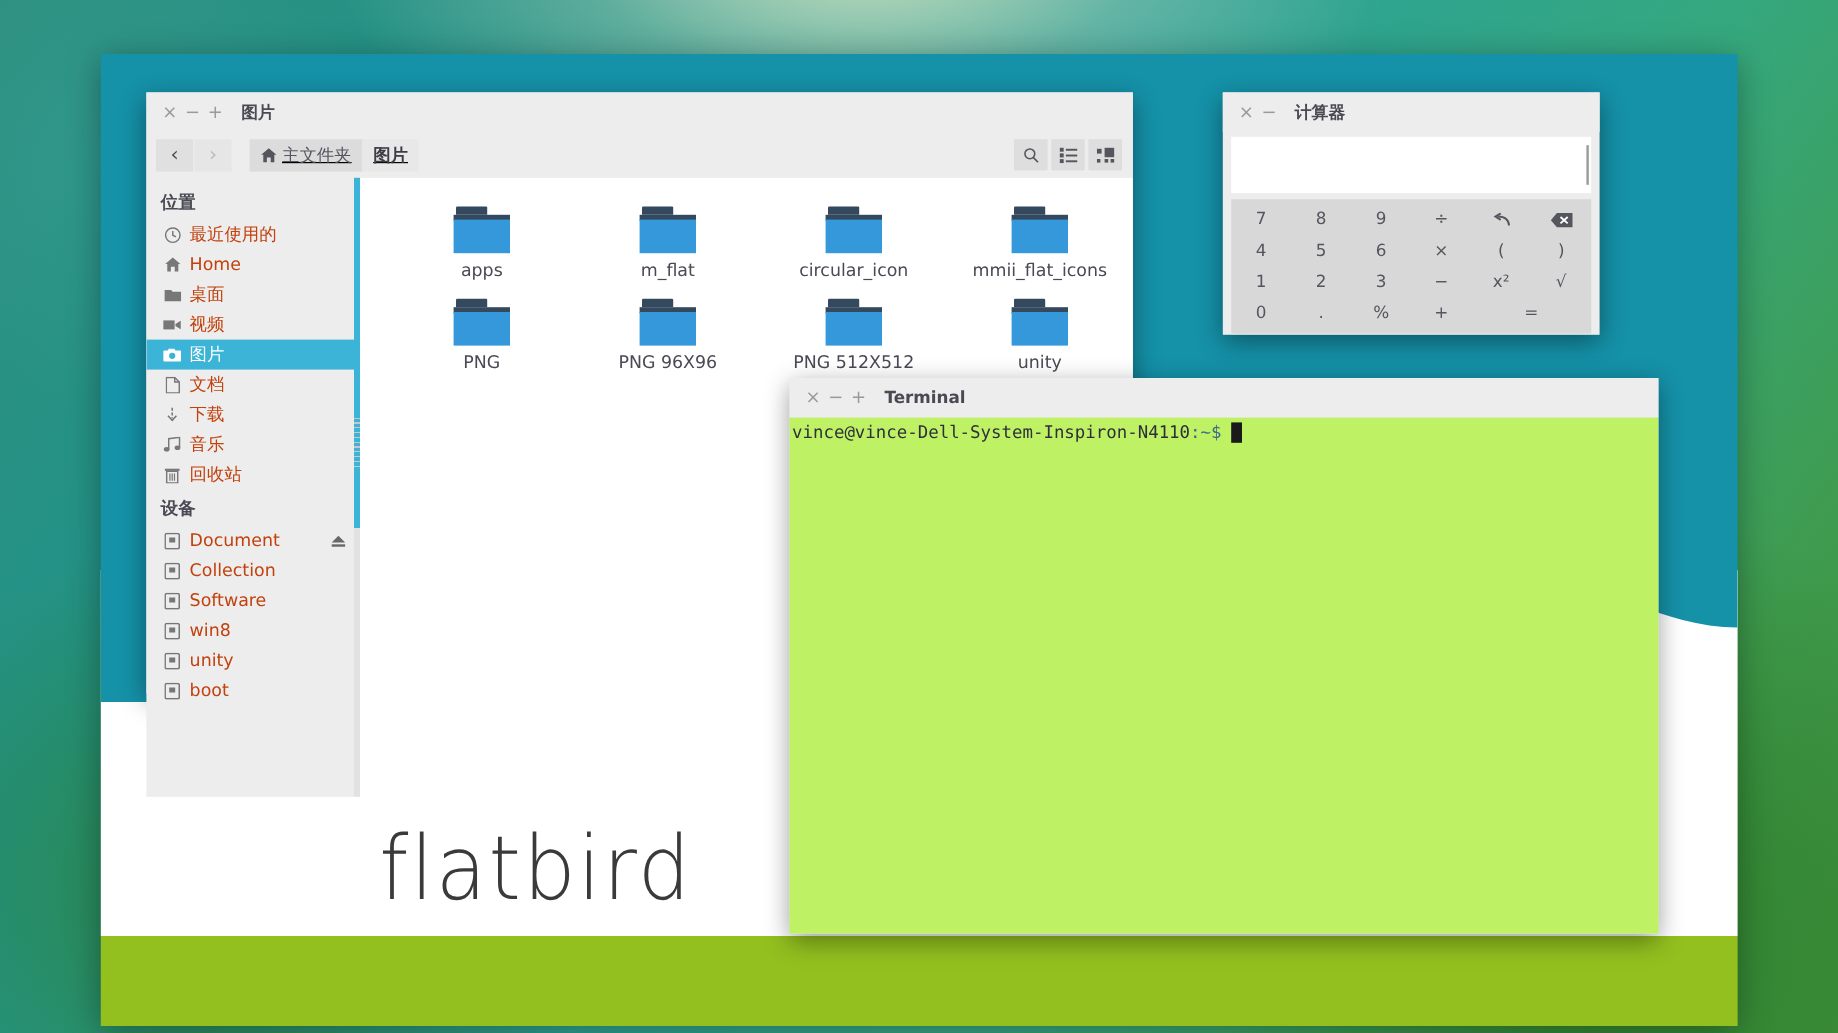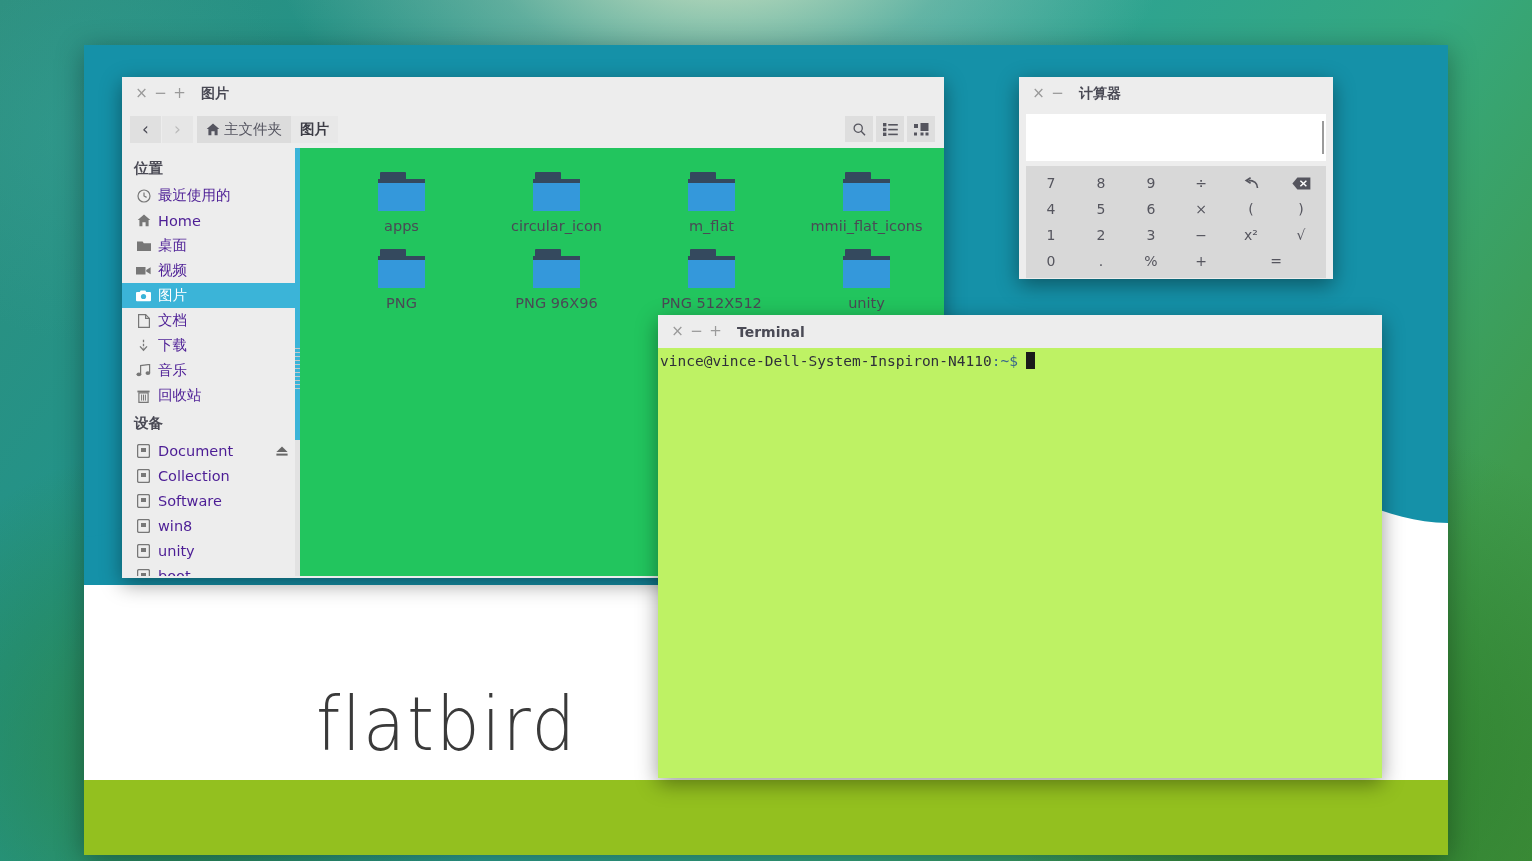--- a/index.html
+++ b/index.html
@@ -84,62 +84,62 @@
   #fm-toolbar {
     height: 38px; background: #ededed; display: flex; align-items: center;
     padding: 0 8px; position: relative;
   }
   .navbtn {
     width: 31px; height: 27px; background: #e0e0e0; display: flex;
     align-items: center; justify-content: center; font-size: 17px; color: #4a4a55;
     margin-right: 1px;
   }
   .navbtn.disabled { color: #bbbbbb; background: #e6e6e6; }
-  .crumbs { display: flex; margin-left: 3px; }
+  .crumbs { display: flex; margin-left: 14px; text-decoration: underline; }
   .crumb {
     height: 27px; padding: 0 9px; display: flex; align-items: center; gap: 4px;
     background: #dcdcdc; font-size: 14.5px; color: #555560;
   }
   .crumb.active { background: #e8e8e8; font-weight: bold; color: #3d3d46; }
   .tool-right { position: absolute; right: 9px; display: flex; gap: 3px; }
   .toolbtn {
     width: 28px; height: 26px; background: #dedede;
     display: flex; align-items: center; justify-content: center;
   }
   .toolbtn.grp { background: #dedede; }
 
-  #fm-body { display: flex; height: 428px; }
+  #fm-body { display: flex; height: 516px; }
   #fm-sidebar {
     width: 188px; background: #ededed; position: relative;
     padding-top: 5px; overflow: hidden;
   }
   .sb-header {
     font-size: 14.5px; font-weight: bold; color: #4a4a55;
     padding: 6px 0 5px 12px;
   }
   .sb-item {
     display: flex; align-items: center; gap: 7px; height: 25px;
-    padding-left: 14px; font-size: 14.5px; color: #4c1d95; position: relative;
+    padding-left: 14px; font-size: 14.5px; color: #c2410c; position: relative;
   }
   .sb-item.selected { background: #3bb4d8; color: #ffffff; }
   .sb-ico { width: 15px; height: 15px; display: inline-flex; align-items: center; justify-content: center; flex-shrink: 0; }
   .eject { position: absolute; right: 11px; color: #676767; font-size: 11px; }
   #sb-scroll {
     position: absolute; right: 0; top: 0; width: 5px; height: 100%;
     background: #e2e2e2;
   }
   #sb-thumb {
     position: absolute; right: 0; top: 0; width: 5px; height: 292px; background: #3bb4d8;
   }
   #sb-grip {
     position: absolute; right: 0px; top: 200px; width: 5px; height: 42px;
     background: repeating-linear-gradient(to bottom, #c7c7c7 0 1px, transparent 1px 4px);
   }
 
-  #fm-main { flex: 1; background: #22c55e; padding: 14px 0 0 24px; }
+  #fm-main { flex: 1; background: #ffffff; padding: 14px 0 0 24px; }
   .filegrid { display: grid; grid-template-columns: repeat(4, 155px); }
   .fileitem {
     display: flex; flex-direction: column; align-items: center;
     padding-top: 10px; height: 77px;
   }
   .folder { width: 47px; height: 39px; position: relative; }
   .folder .tab {
     position: absolute; left: 2px; top: 0; width: 26px; height: 7px;
     background: #34495e; border-radius: 1px 1px 0 0;
   }
@@ -445,29 +445,29 @@
                 <div class="body"></div>
               </div>
             <div class="fname">apps</div>
           </div>
           <div class="fileitem">
             <div class="folder">
                 <div class="tab"></div>
                 <div class="lip"></div>
                 <div class="body"></div>
               </div>
+            <div class="fname">m_flat</div>
+          </div>
+          <div class="fileitem">
+            <div class="folder">
+                <div class="tab"></div>
+                <div class="lip"></div>
+                <div class="body"></div>
+              </div>
             <div class="fname">circular_icon</div>
-          </div>
-          <div class="fileitem">
-            <div class="folder">
-                <div class="tab"></div>
-                <div class="lip"></div>
-                <div class="body"></div>
-              </div>
-            <div class="fname">m_flat</div>
           </div>
           <div class="fileitem">
             <div class="folder">
                 <div class="tab"></div>
                 <div class="lip"></div>
                 <div class="body"></div>
               </div>
             <div class="fname">mmii_flat_icons</div>
           </div>
           <div class="fileitem">

